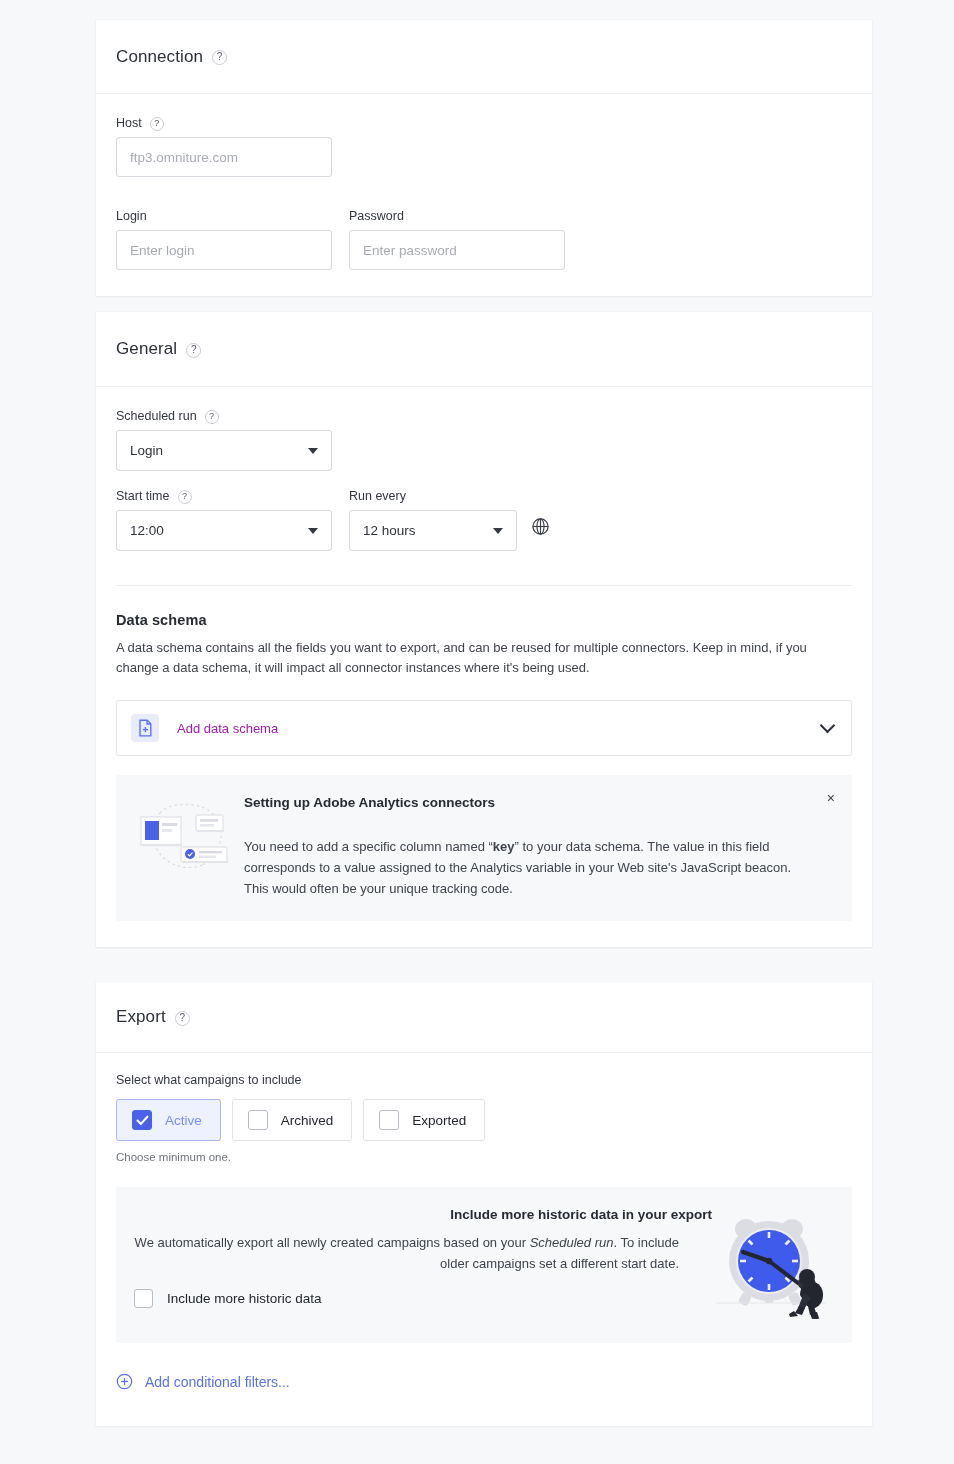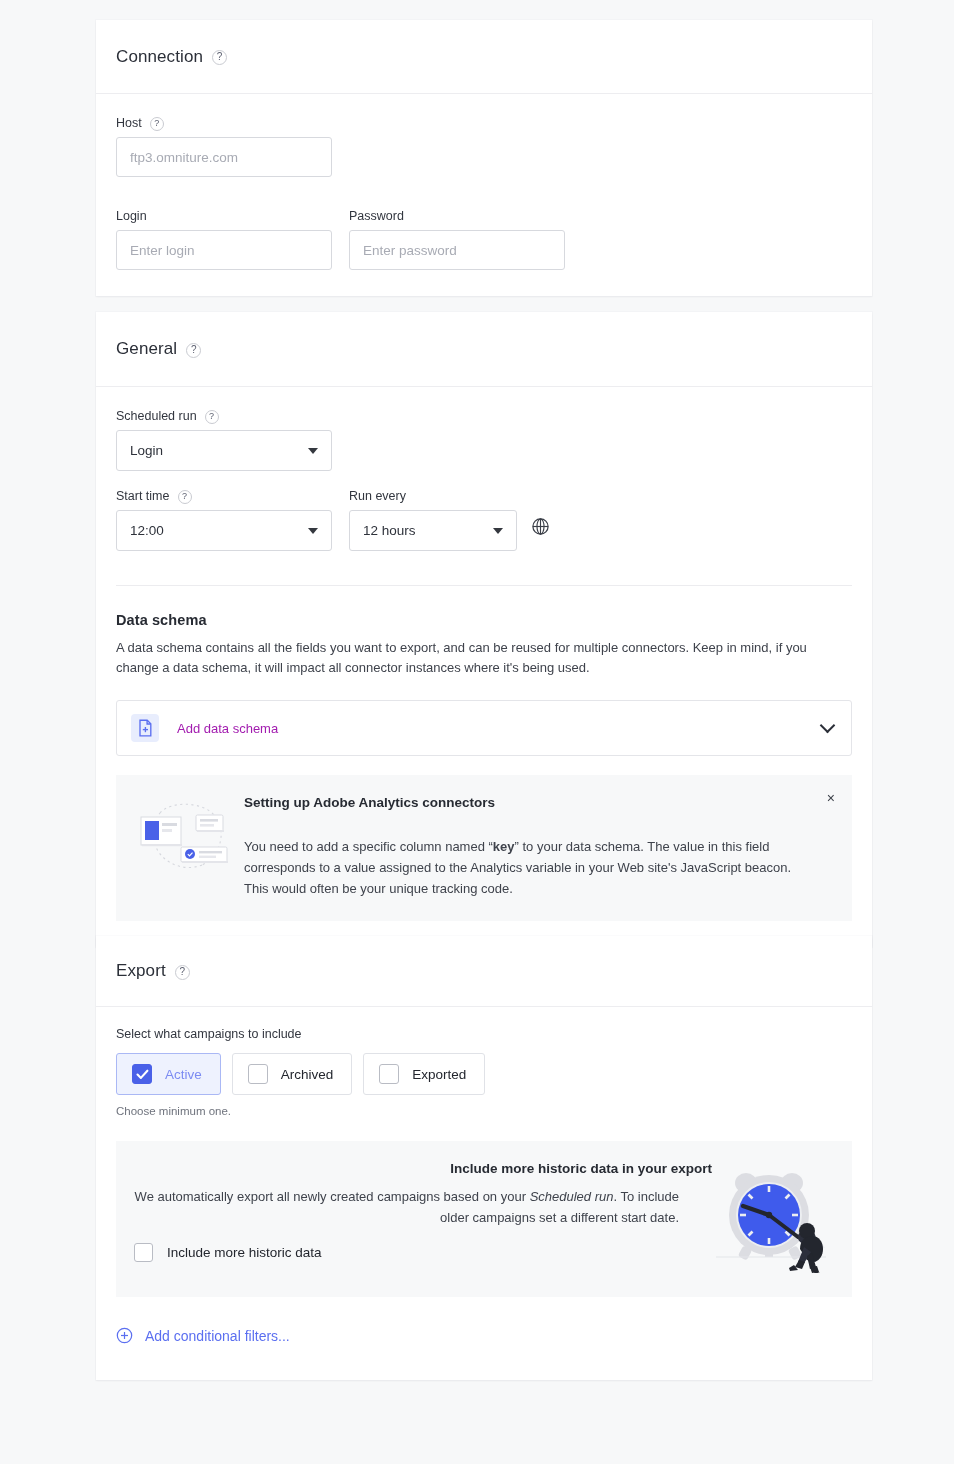--- a/index.html
+++ b/index.html
@@ -418,21 +418,21 @@
         </div>
         <div class="notice-body">
           <div class="notice-title">Setting up Adobe Analytics connectors</div>
           <div class="notice-text"><span>You need to add a specific column named “</span><b>key</b><span>” to your data schema. The value in this field corresponds to a value assigned to the Analytics variable in your Web site's JavaScript beacon. This would often be your unique tracking code.</span></div>
         </div>
         <span class="notice-close">×</span>
       </div>
     </div>
   </div>
 
-  <div class="card" style="top:936px; padding-bottom:2px;">
+  <div class="card" style="top:982px; padding-bottom:2px;">
     <div class="card-head" style="height:71px;">
       <span class="card-title">Export</span>
       <span class="help">
           <span>?</span>
         </span>
     </div>
 
     <div style="padding:20px 20px 34px 20px;">
       <div class="hint">Select what campaigns to include</div>
 

